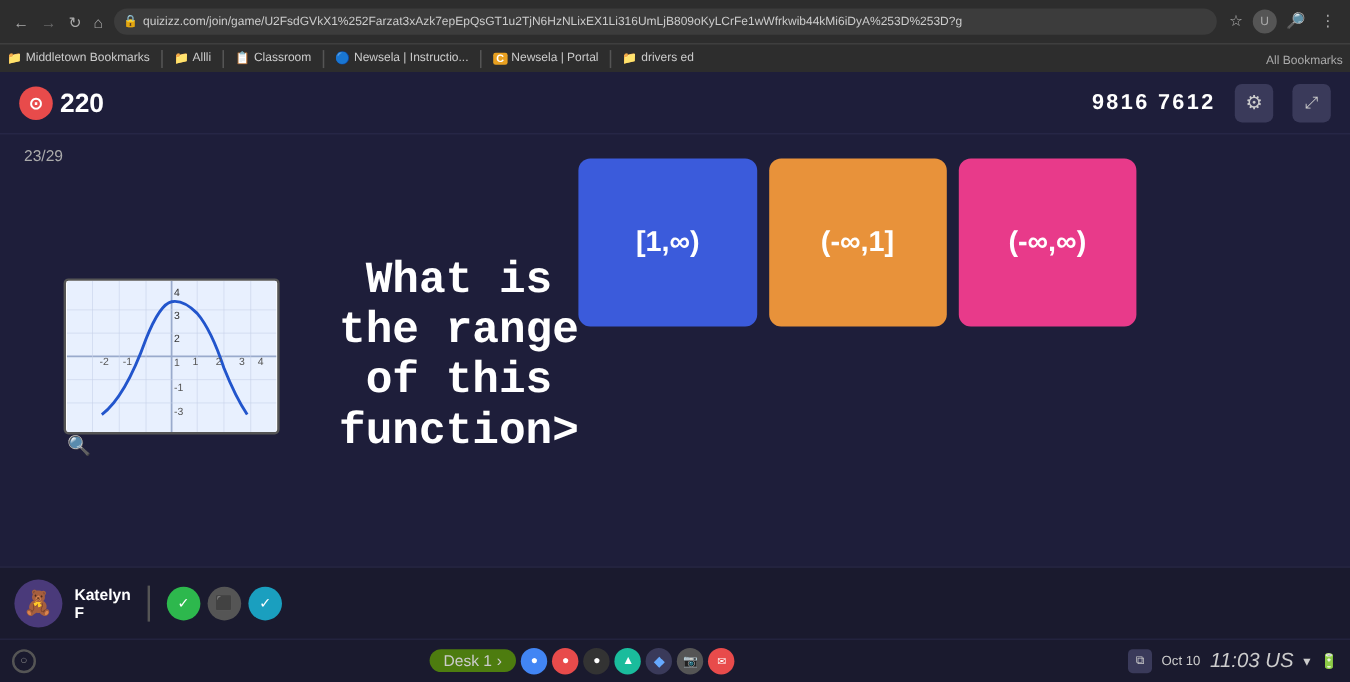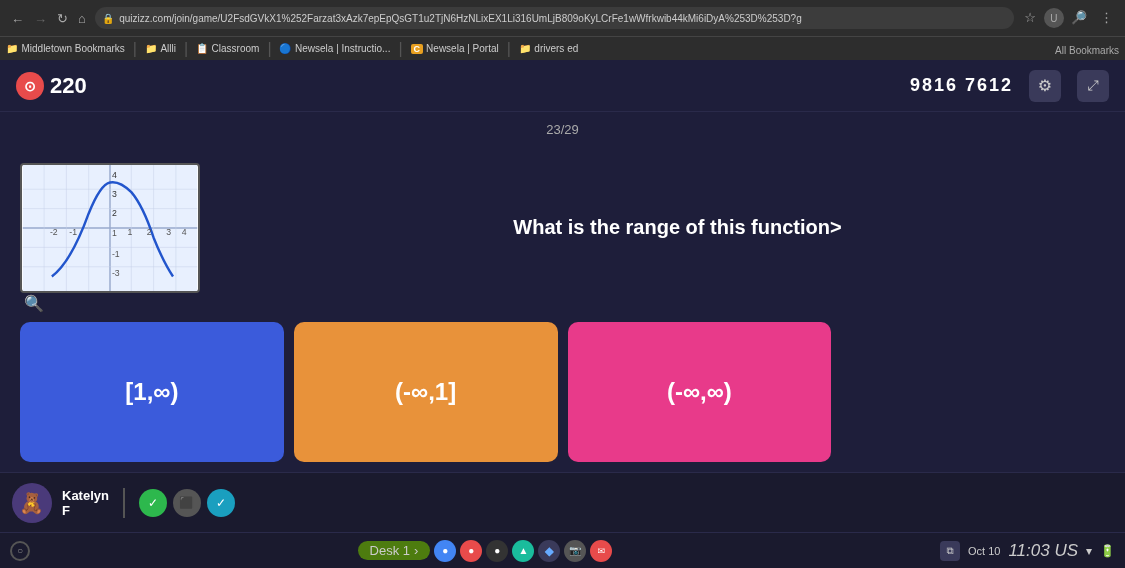--- a/index.html
+++ b/index.html
@@ -147,22 +147,21 @@
       justify-content: center;
       color: #ccc;
       font-size: 14px;
       cursor: pointer;
     }
 
     
     .question-area {
       flex: 1;
       display: flex;
-      flex-direction: column;
-      align-items: center;
+      flex-direction: row;
       padding: 10px 20px 0;
       position: relative;
     }
     .progress-label {
       color: #aaa;
       font-size: 13px;
       margin-bottom: 6px;
     }
     .question-content {
       width: 100%;
@@ -187,24 +186,25 @@
     }
     .graph-zoom {
       position: absolute;
       bottom: -20px;
       left: 4px;
       color: #ccc;
       font-size: 16px;
     }
     .question-text {
       color: #fff;
-      font-size: 20px;
+      font-size: 37px;
       font-weight: 600;
       flex: 1;
       text-align: center;
+      font-family: Liberation Mono, monospace;
     }
 
     
     .answers-grid {
       width: 100%;
       display: grid;
       grid-template-columns: repeat(4, 1fr);
       gap: 10px;
       padding: 10px 0;
       height: 160px;

